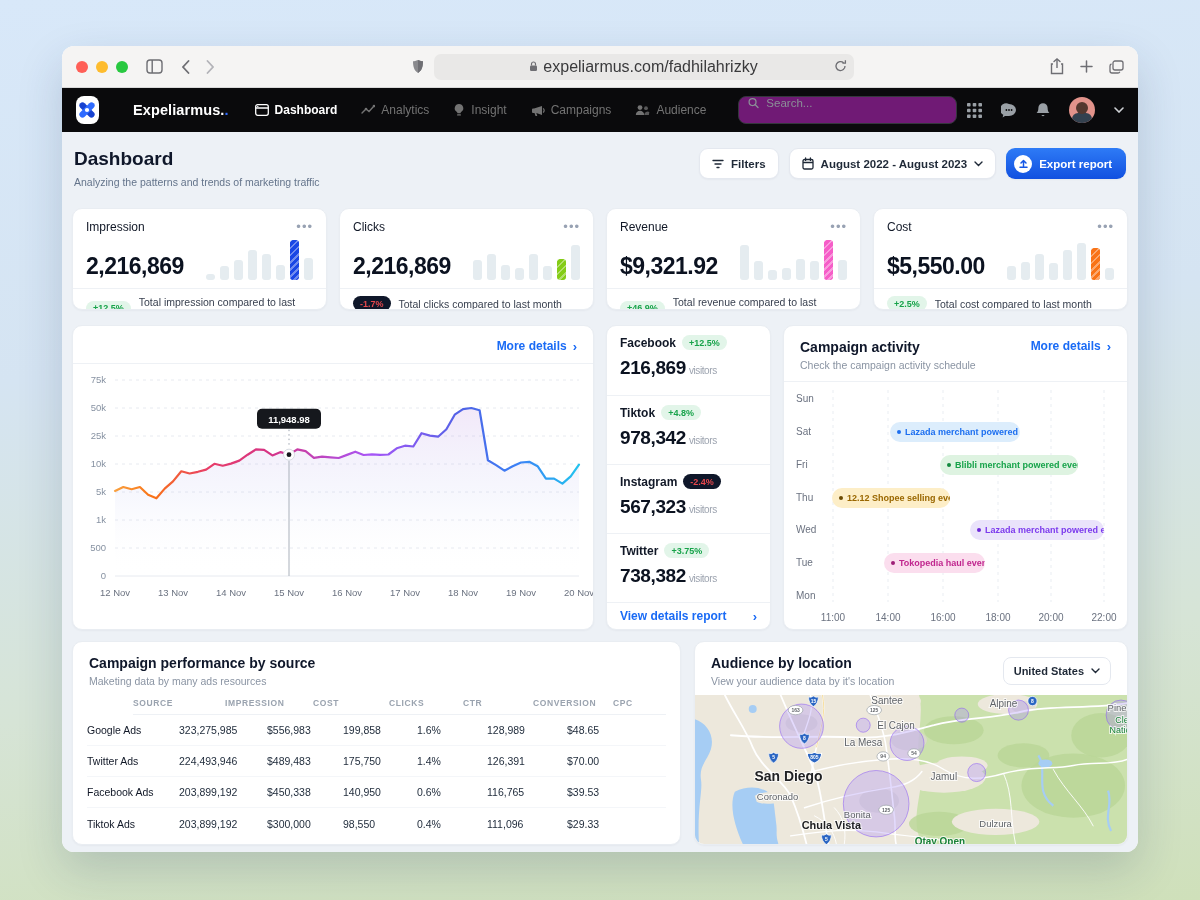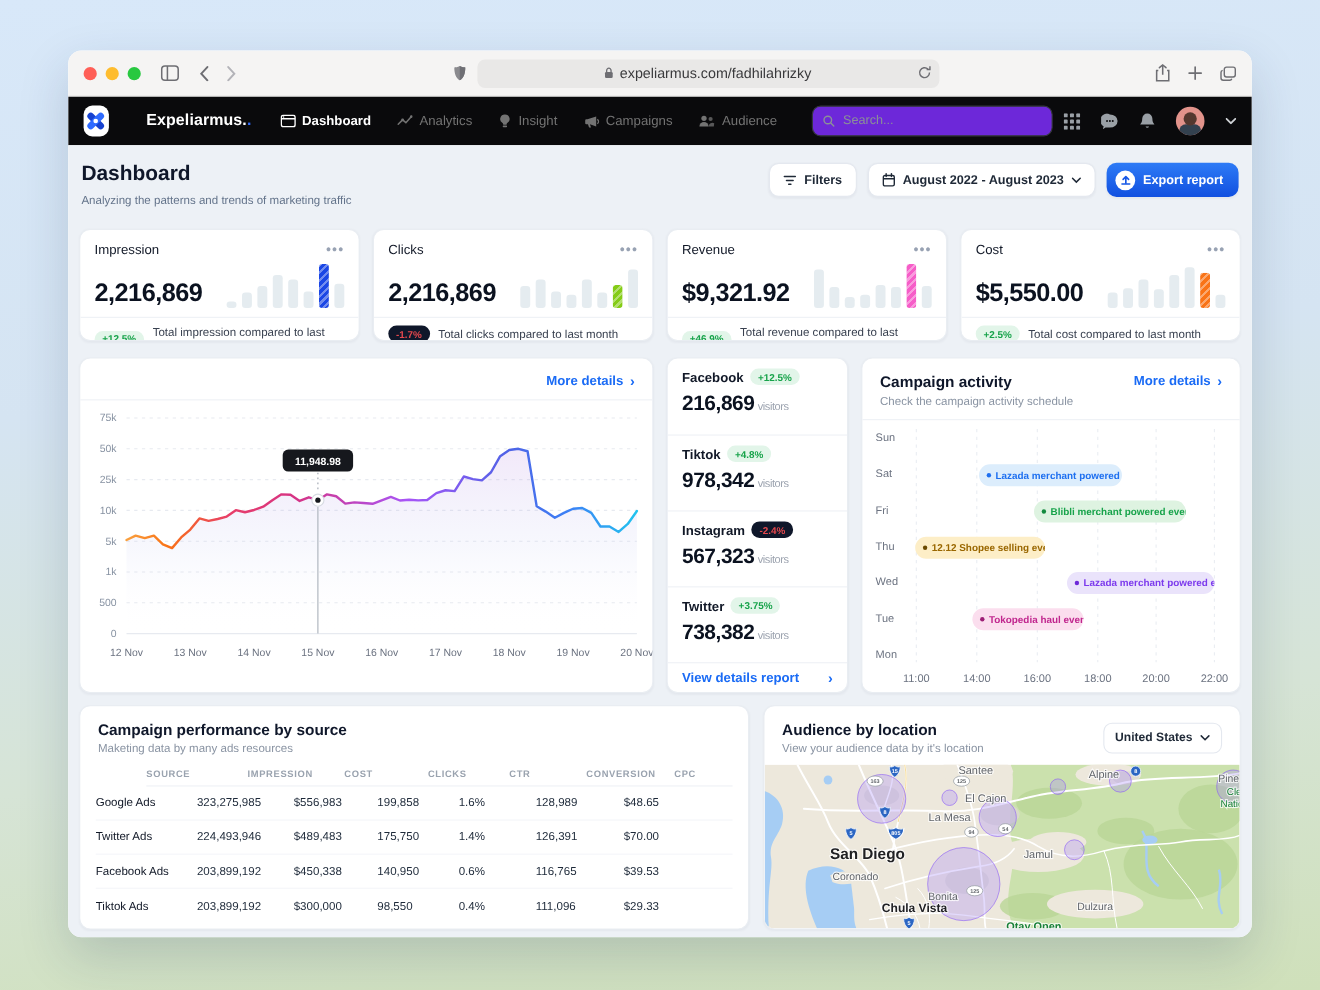--- a/index.html
+++ b/index.html
@@ -7,33 +7,33 @@
        background:linear-gradient(175deg,#d8e8f9 0%,#d5e4f2 38%,#d6e4d6 72%,#cfe0ba 100%);}
   .browser{position:absolute;left:62px;top:46px;width:1076px;height:806px;background:#fff;
            border-radius:12px;overflow:hidden;box-shadow:0 18px 45px rgba(30,50,90,.18);}
   
   .chrome{height:42px;background:#f5f4f3;border-bottom:1px solid #d9d9d9;display:flex;align-items:center;padding:0 14px;gap:10px;}
   .tl{width:12px;height:12px;border-radius:50%;display:inline-block;margin-right:8px;}
   .chrome svg{display:block;}
   .c-ic{color:#6e6e73;}
   .c-ic.dim{color:#b3b3b8;}
   .urlwrap{flex:1;display:flex;align-items:center;justify-content:center;gap:10px;}
-  .urlbar{width:420px;height:26px;background:#e9e8e7;border-radius:7px;display:flex;align-items:center;justify-content:center;gap:5px;position:relative;font-size:13px;color:#3a3a3c;}
+  .urlbar{width:420px;height:26px;background:#e9e8e7;border-radius:7px;display:flex;align-items:center;justify-content:center;gap:5px;position:relative;font-size:16px;color:#3a3a3c;}
   .urlbar .reload{position:absolute;right:7px;top:5px;}
   .chrome-right{display:flex;gap:16px;align-items:center;}
   
   .navbar{height:44px;background:#0a0a0c;display:flex;align-items:center;padding:0 14px;gap:10px;}
   .logo{width:28px;height:28px;background:#fff;border-radius:8px;display:flex;align-items:center;justify-content:center;}
   .brand{color:#fff;font-size:14.5px;font-weight:700;margin:0 16px 0 24px;letter-spacing:.1px;}
   .brand b{color:#2f6bff;}
   .nav-items{display:flex;align-items:center;gap:24px;}
   .nav-it{display:flex;align-items:center;gap:6px;font-size:12px;color:#737373;cursor:pointer;}
   .nav-it.active{color:#fff;font-weight:600;}
   .nav-it svg{flex:none;}
-  .searchpill{margin-left:22px;width:262px;height:28px;background:#6d28d9;border:1px solid #34373c;border-radius:8px;display:flex;align-items:center;padding:0 9px;gap:7px;}
+  .searchpill{margin-left:22px;width:262px;height:28px;background:#701a75;border:1px solid #34373c;border-radius:8px;display:flex;align-items:flex-start;padding:0 9px;gap:7px;}
   .searchpill input{background:transparent;border:none;outline:none;color:#cfd2d6;font-size:11.5px;width:100%;font-family:"Liberation Sans",sans-serif;}
   .searchpill input::placeholder{color:#8b9097;}
   .nav-right{margin-left:auto;display:flex;align-items:center;gap:19px;}
   .avatar{width:26px;height:26px;border-radius:50%;overflow:hidden;background:#e2938b;position:relative;}
   .avatar:after{content:"";position:absolute;left:7px;top:5px;width:12px;height:12px;border-radius:50%;background:#54382f;}
   .avatar:before{content:"";position:absolute;left:3px;top:16px;width:20px;height:12px;border-radius:8px;background:#33414f;}
   
   .content{position:relative;height:720px;background:#edf1f6;}
   .page-head{position:absolute;left:12px;right:12px;top:16px;display:flex;align-items:flex-start;}
   .page-title{font-size:19px;font-weight:700;color:#0f172a;}

